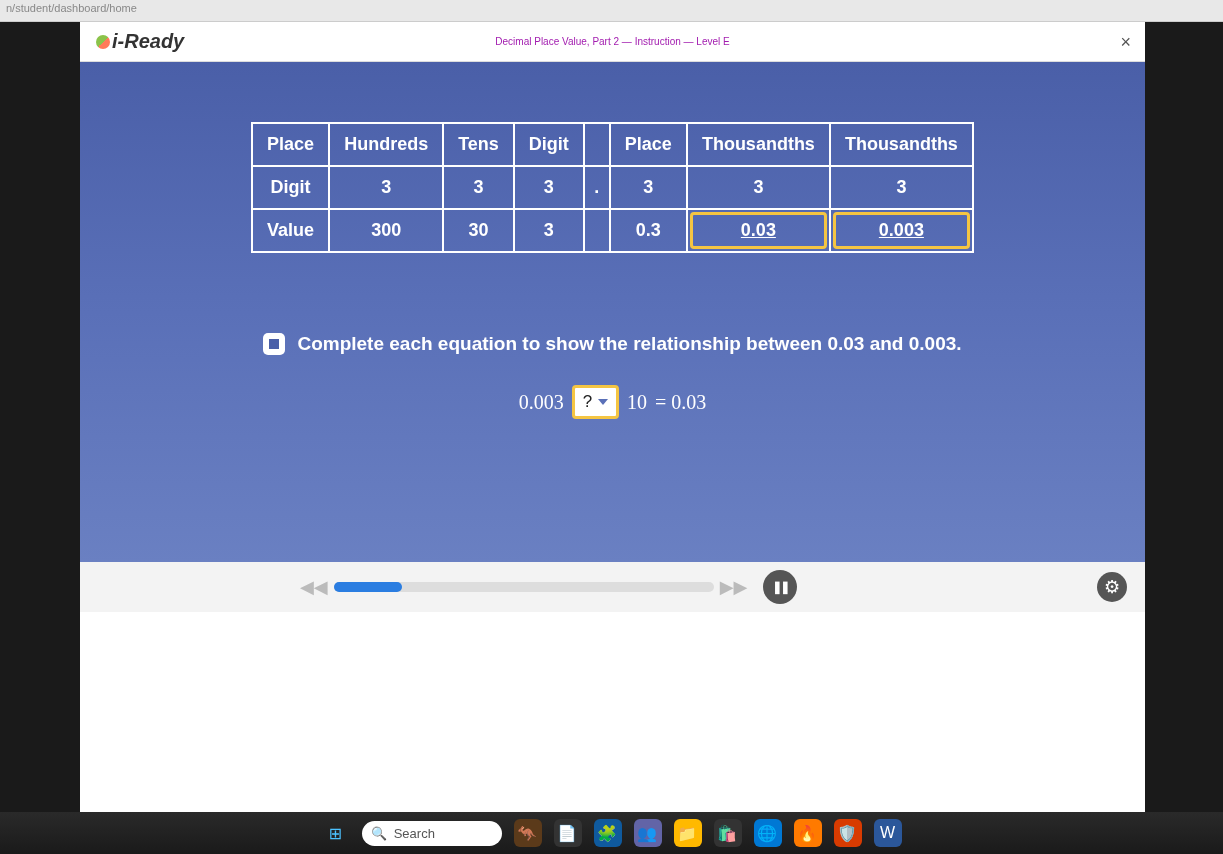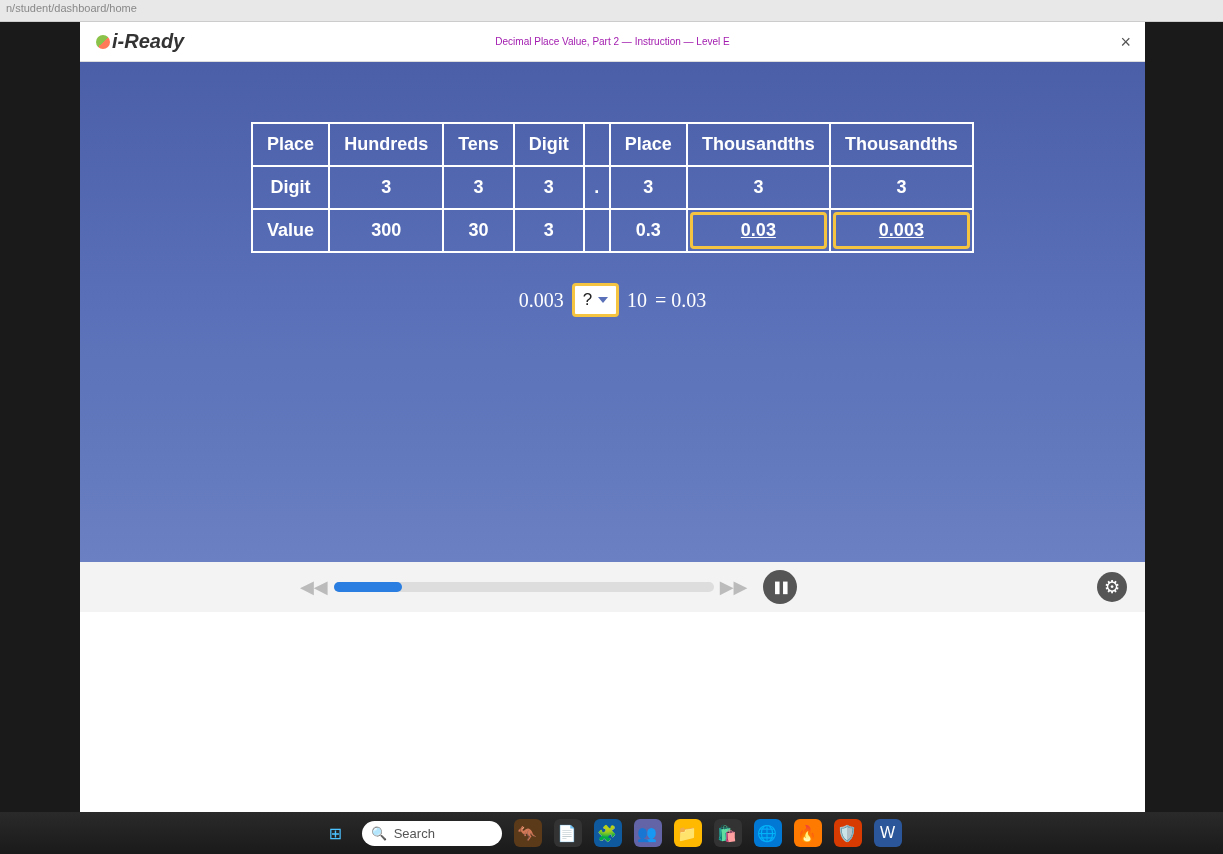--- a/index.html
+++ b/index.html
@@ -279,20 +279,26 @@
         <td>30</td>
         <td>3</td>
         <td class="decimal-cell"></td>
         <td>0.3</td>
         <td class="hl-cell">0.03</td>
         <td class="hl-cell">0.003</td>
       </tr>
     </tbody>
       </table>
 
+    <div class="prompt-row">
+      <div class="stop-icon">
+          <div></div>
+        </div>
+      <span>Complete each equation to show the relationship between 0.03 and 0.003.</span>
+    </div>
 
     <div class="equation-row">
       <span>0.003</span>
       <div class="dropdown">
         <span>?</span>
         <span class="caret"></span>
       </div>
       <span>10</span>
       <span>= 0.03</span>
     </div>

